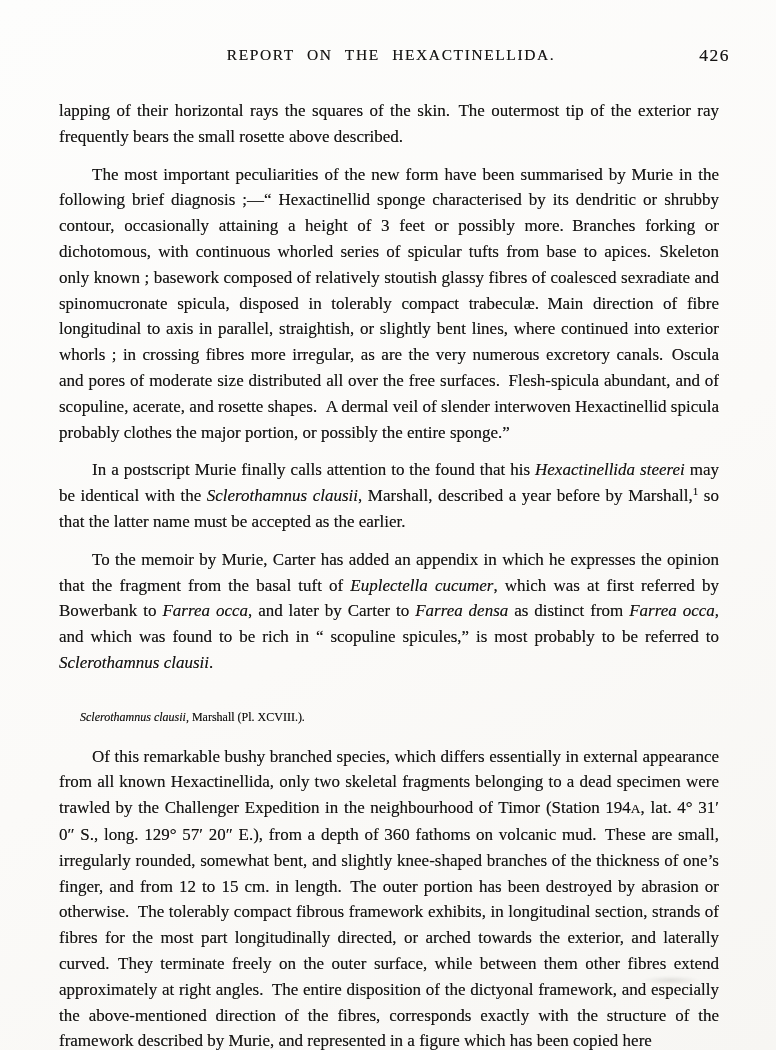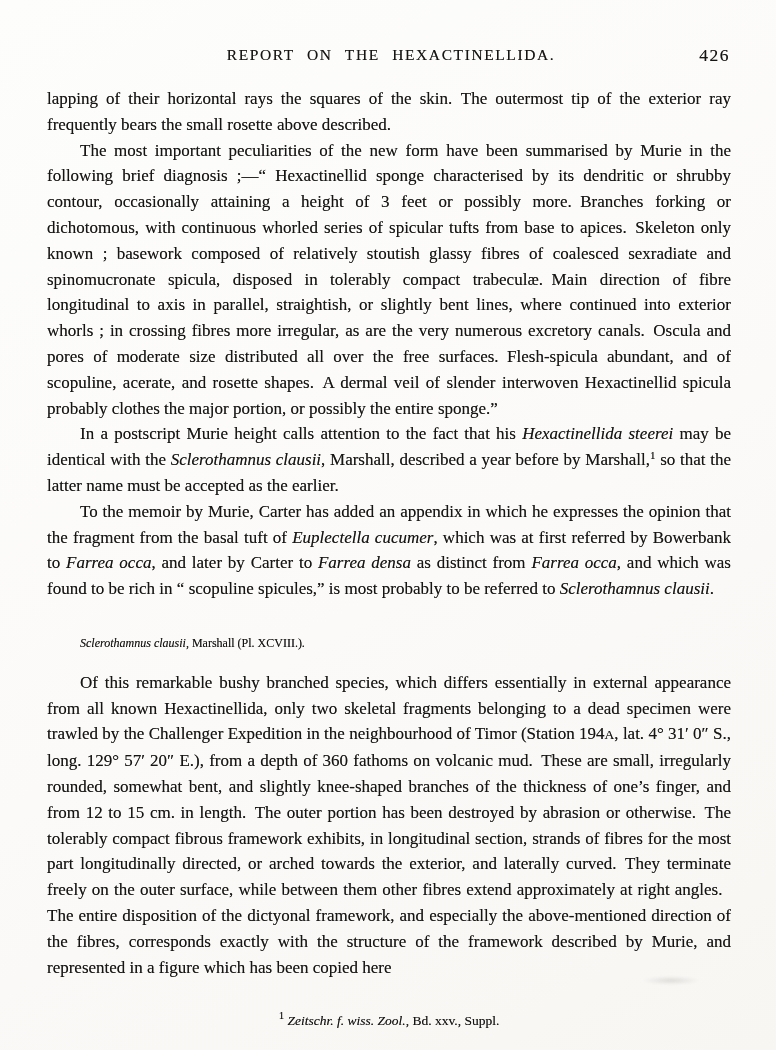--- a/index.html
+++ b/index.html
@@ -32,21 +32,21 @@
     font-size: 17.5px;
     letter-spacing: 1.5px;
   }
   .body-text {
     position: absolute;
     top: 86px; left: 47px; width: 684px;
     font-size: 17px;
     line-height: 25.8px;
     text-align: justify;
   }
-  .para { margin: 0; text-indent: 33px; }
+  .para { margin: 12px; text-indent: 33px; }
   .para.no-indent { text-indent: 0; }
   .species-heading {
     font-size: 12px;
     font-weight: normal;
     margin: 29px 0 13px 0;
     text-indent: 33px;
     text-align: left;
     line-height: 25.8px;
   }
   .footnote {
@@ -78,21 +78,21 @@
 <div class="page">
 
   <header class="running-head">
     <div class="head-title">REPORT ON THE HEXACTINELLIDA.</div>
     <div class="page-num">426</div>
   </header>
 
   <main class="body-text">
     <p class="para no-indent"><span>lapping of their horizontal rays the squares of the skin. The outermost tip of the exterior ray frequently bears the small rosette above described.</span></p>
     <p class="para"><span>The most important peculiarities of the new form have been summarised by Murie in the following brief diagnosis ;—“ Hexactinellid sponge characterised by its dendritic or shrubby contour, occasionally attaining a height of 3 feet or possibly more. Branches forking or dichotomous, with continuous whorled series of spicular tufts from base to apices. Skeleton only known ; basework composed of relatively stoutish glassy fibres of coalesced sexradiate and spinomucronate spicula, disposed in tolerably compact trabeculæ. Main direction of fibre longitudinal to axis in parallel, straightish, or slightly bent lines, where continued into exterior whorls ; in crossing fibres more irregular, as are the very numerous excretory canals. Oscula and pores of moderate size distributed all over the free surfaces. Flesh-spicula abundant, and of scopuline, acerate, and rosette shapes. A dermal veil of slender interwoven Hexactinellid spicula probably clothes the major portion, or possibly the entire sponge.”</span></p>
-    <p class="para"><span>In a postscript Murie height calls attention to the fact that his </span><span class="it">Hexactinellida steerei</span><span> may be identical with the </span><span class="it">Sclerothamnus clausii</span><span>, Marshall, described a year before by Marshall,</span><span class="sup">1</span><span> so that the latter name must be accepted as the earlier.</span></p>
+    <p class="para"><span>In a postscript Murie finally calls attention to the found that his </span><span class="it">Hexactinellida steerei</span><span> may be identical with the </span><span class="it">Sclerothamnus clausii</span><span>, Marshall, described a year before by Marshall,</span><span class="sup">1</span><span> so that the latter name must be accepted as the earlier.</span></p>
     <p class="para"><span>To the memoir by Murie, Carter has added an appendix in which he expresses the opinion that the fragment from the basal tuft of </span><span class="it">Euplectella cucumer</span><span>, which was at first referred by Bowerbank to </span><span class="it">Farrea occa</span><span>, and later by Carter to </span><span class="it">Farrea densa</span><span> as distinct from </span><span class="it">Farrea occa</span><span>, and which was found to be rich in “ scopuline spicules,” is most probably to be referred to </span><span class="it">Sclerothamnus clausii</span><span>.</span></p>
     <h2 class="species-heading"><span class="it">Sclerothamnus clausii</span><span>, Marshall (Pl. XCVIII.).</span></h2>
     <p class="para"><span>Of this remarkable bushy branched species, which differs essentially in external appearance from all known Hexactinellida, only two skeletal fragments belonging to a dead specimen were trawled by the Challenger Expedition in the neighbourhood of Timor (Station 194</span><span class="sc">A</span><span>, lat. 4° 31′ 0″ S., long. 129° 57′ 20″ E.), from a depth of 360 fathoms on volcanic mud. These are small, irregularly rounded, somewhat bent, and slightly knee-shaped branches of the thickness of one’s finger, and from 12 to 15 cm. in length. The outer portion has been destroyed by abrasion or otherwise. The tolerably compact fibrous framework exhibits, in longitudinal section, strands of fibres for the most part longitudinally directed, or arched towards the exterior, and laterally curved. They terminate freely on the outer surface, while between them other fibres extend approximately at right angles. The entire disposition of the dictyonal framework, and especially the above-mentioned direction of the fibres, corresponds exactly with the structure of the framework described by Murie, and represented in a figure which has been copied here</span></p>
     <footer class="footnote"><span class="sup">1</span><span> </span><span class="it">Zeitschr. f. wiss. Zool.</span><span>, Bd. xxv., Suppl.</span></footer>
   </main>
 
   <div class="artifact"></div>
 
 </div>
 

